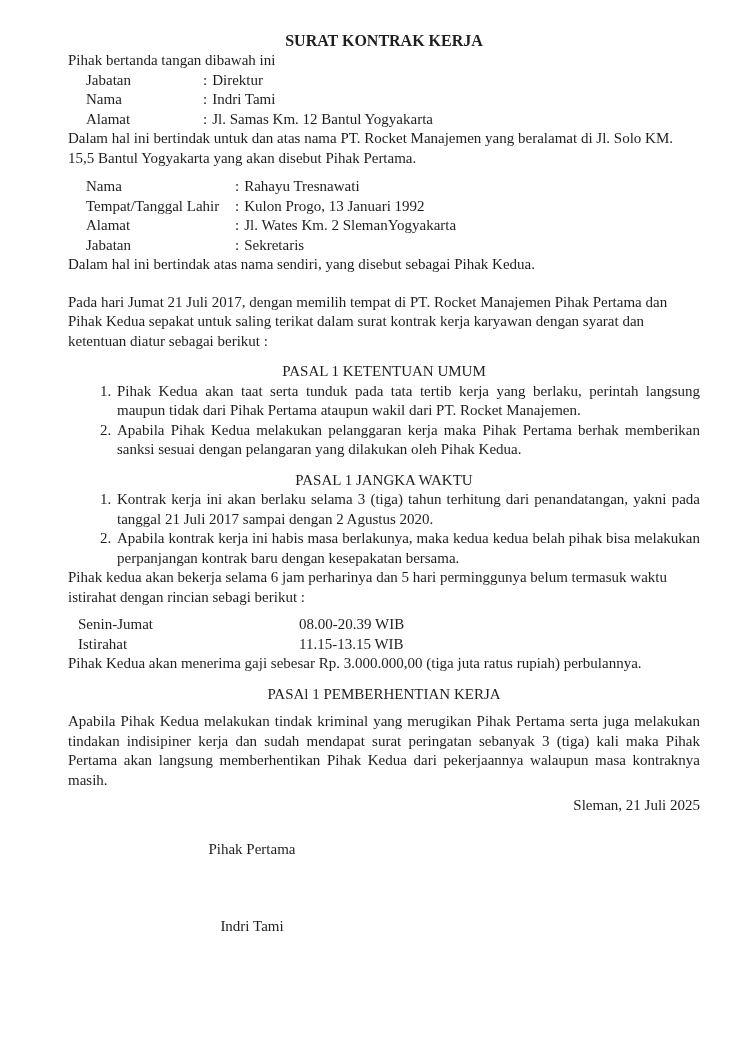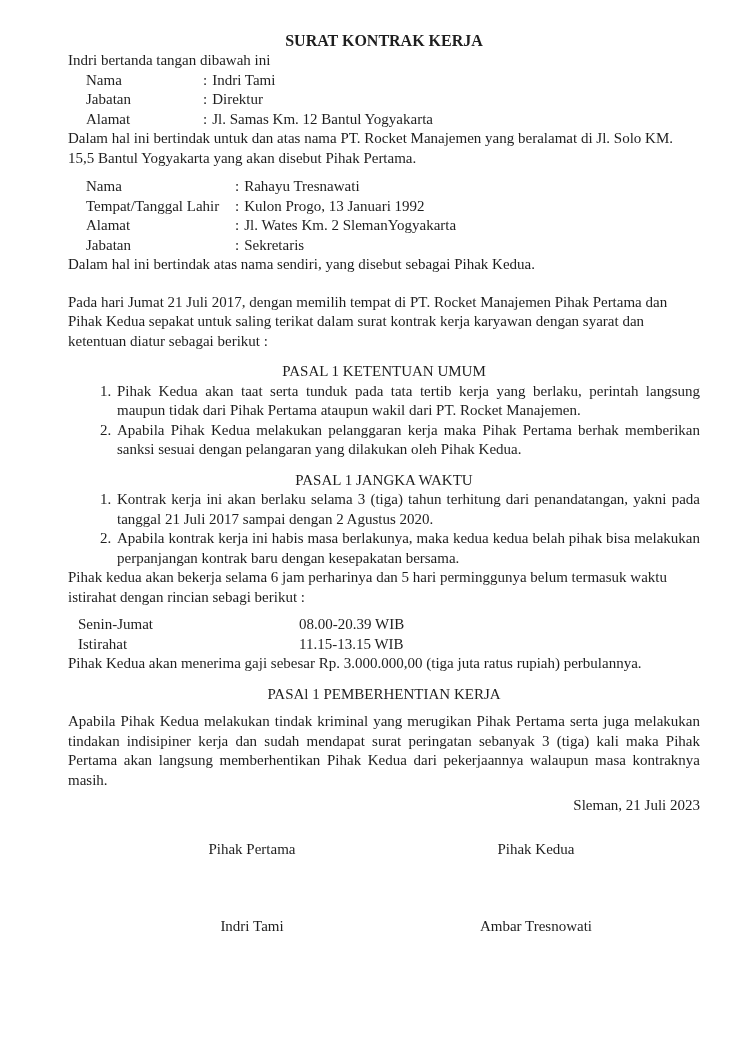--- a/index.html
+++ b/index.html
@@ -35,29 +35,29 @@
   .sig-col.first{width:368px;}
   .sig-col.second{width:200px;}
   .sig-name{margin-top:58px;}
 </style>
 </head>
 <body>
 
 <div class="page">
   <h1 class="title">SURAT KONTRAK KERJA</h1>
 
-  <p>Indri bertanda tangan dibawah ini</p>
+  <p>Pihak bertanda tangan dibawah ini</p>
 
   <div class="p1" id="party-first-fields">
   <div class="field-row">
-    <span class="field-label">Nama</span><span class="field-colon">:</span><span class="field-value">Indri Tami</span>
+    <span class="field-label">Jabatan</span><span class="field-colon">:</span><span class="field-value">Direktur</span>
   </div>
 
   <div class="field-row">
-    <span class="field-label">Jabatan</span><span class="field-colon">:</span><span class="field-value">Direktur</span>
+    <span class="field-label">Nama</span><span class="field-colon">:</span><span class="field-value">Indri Tami</span>
   </div>
 
   <div class="field-row">
     <span class="field-label">Alamat</span><span class="field-colon">:</span><span class="field-value">Jl. Samas Km. 12 Bantul Yogyakarta</span>
   </div>
 </div>
   <p>Dalam hal ini bertindak untuk dan atas nama PT. Rocket Manajemen yang beralamat di Jl. Solo KM. 15,5 Bantul Yogyakarta yang akan disebut Pihak Pertama.</p>
 
   <div class="p2 party-second" id="party-second-fields">
   <div class="field-row">
@@ -104,25 +104,21 @@
       </div>
       <div class="section">
         <p>Pihak Kedua akan menerima gaji sebesar Rp. 3.000.000,00 (tiga juta ratus rupiah) perbulannya.</p>
       </div>
       <div class="section">
         <div class="heading">PASAl 1 PEMBERHENTIAN KERJA</div>
         <p>Apabila Pihak Kedua melakukan tindak kriminal yang merugikan Pihak Pertama serta juga melakukan tindakan indisipiner kerja dan sudah mendapat surat peringatan sebanyak 3 (tiga) kali maka Pihak Pertama akan langsung memberhentikan Pihak Kedua dari pekerjaannya walaupun masa kontraknya masih.</p>
       </div>
     </div>
 
-  <div class="date-line">Sleman, 21 Juli 2023</div>
+  <div class="date-line">Sleman, 21 Juli 2025</div>
 
   <div class="sig-row" id="sig-row">
       <div class="sig-col first">
         <div>Pihak Pertama</div>
         <div class="sig-name">Indri Tami</div>
       </div>
-      <div class="sig-col second">
-        <div>Pihak Kedua</div>
-        <div class="sig-name">Ambar Tresnowati</div>
-      </div>
     </div>
 </div>
 
 </body></html>

